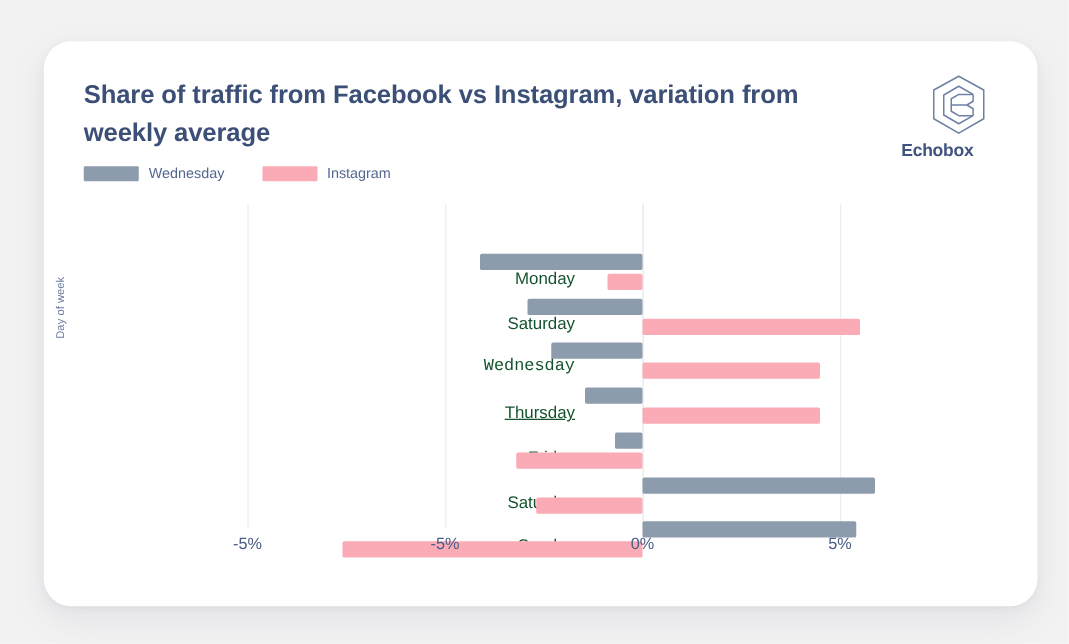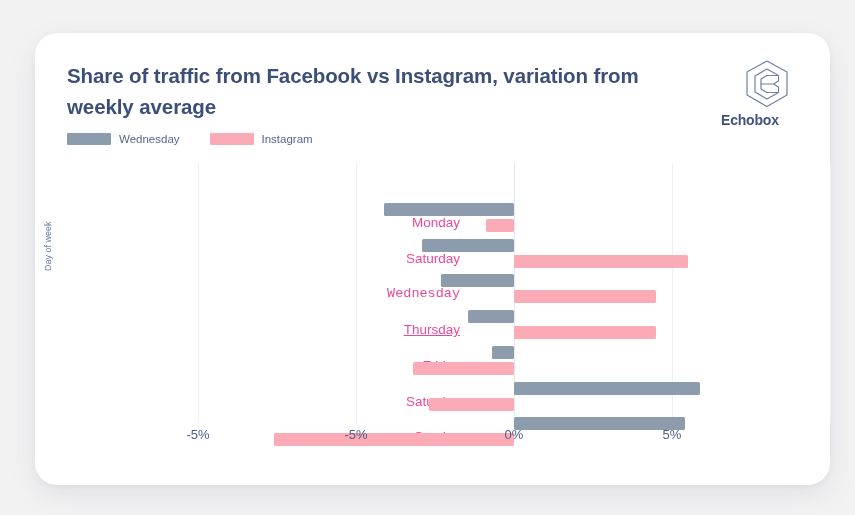--- a/index.html
+++ b/index.html
@@ -108,21 +108,21 @@
     top: 0;
     width: 405px;
     height: 250px;
   }
   .y-label {
     position: absolute;
     right: 0;
     height: 18px;
     line-height: 18px;
     font-size: 13.5px;
-    color: #ec4899;
+    color: #14532d;
     white-space: nowrap;
   }
   .grid-layer, .bars-layer {
     position: absolute;
     left: 0;
     top: 0;
     width: 795px;
     height: 260px;
   }
   .gridline {

